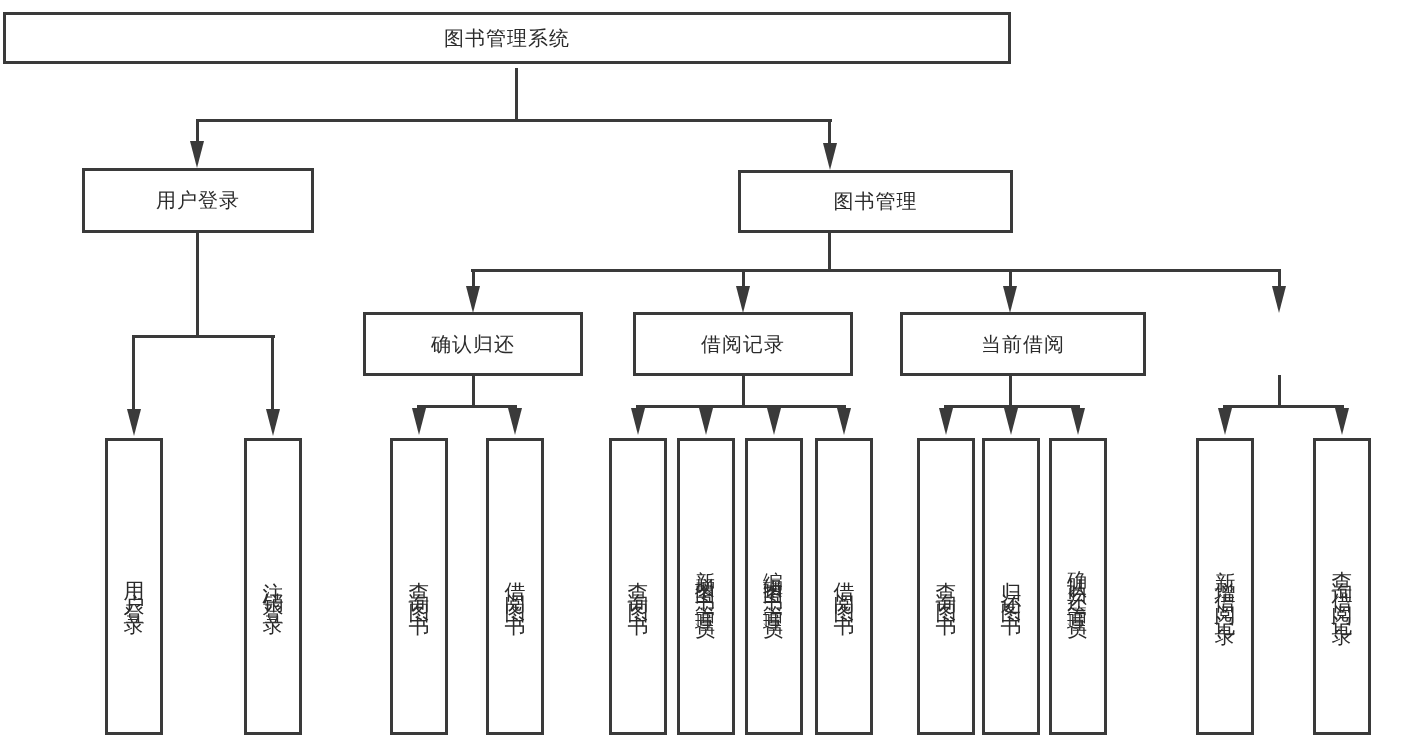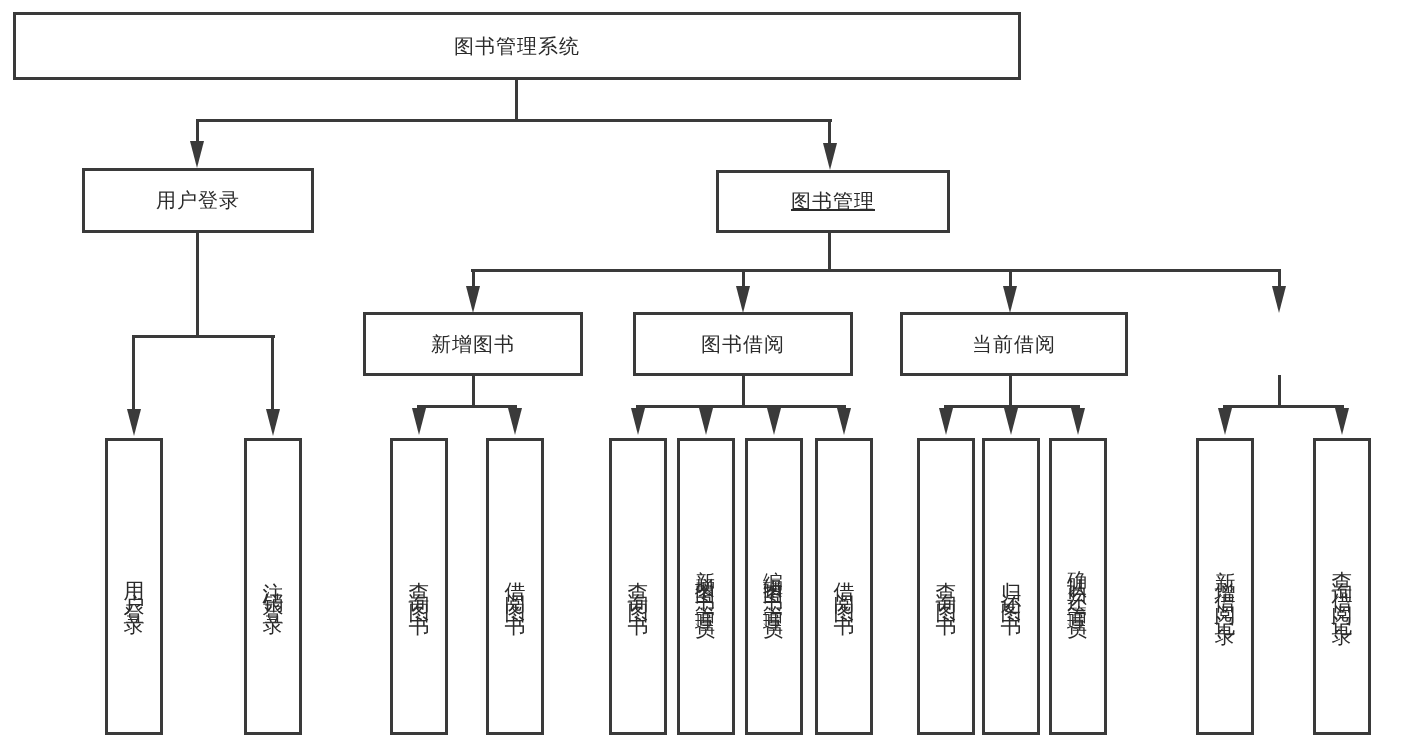--- a/index.html
+++ b/index.html
@@ -17,23 +17,23 @@
     border:3px solid #3a3a3a;
     background:#ffffff;
     display:flex;
     align-items:center;
     justify-content:center;
     font-size:20px;
     letter-spacing:1px;
     color:#2b2b2b;
     z-index:10;
   }
-  .root{left:13px;top:12px;width:1008px;height:68px;}
+  .root{left:3px;top:12px;width:1008px;height:52px;}
   .n-user{left:82px;top:168px;width:232px;height:65px;}
-  .n-mgmt{left:716px;top:170px;width:234px;height:63px;text-decoration:underline;}
+  .n-mgmt{left:738px;top:170px;width:275px;height:63px;}
   .n-l3{top:312px;height:64px;}
   .vbox{
     position:absolute;
     box-sizing:border-box;
     top:438px;width:58px;height:297px;
     border:3px solid #3a3a3a;
     background:#ffffff;
     display:flex;align-items:center;justify-content:center;
     z-index:10;
   }
@@ -95,23 +95,23 @@
   <div class="hline" style="left:471px;top:269px;width:810px"></div>
   <div class="vline" style="left:472px;top:269px;height:19px"></div>
   <div class="arrow" style="left:466px;top:286px"></div>
   <div class="vline" style="left:742px;top:269px;height:19px"></div>
   <div class="arrow" style="left:736px;top:286px"></div>
   <div class="vline" style="left:1009px;top:269px;height:19px"></div>
   <div class="arrow" style="left:1003px;top:286px"></div>
   <div class="vline" style="left:1278px;top:269px;height:19px"></div>
   <div class="arrow" style="left:1272px;top:286px"></div>
 
-  <div class="box n-l3" style="left:363px;width:220px">新增图书</div>
-  <div class="box n-l3" style="left:633px;width:220px">图书借阅</div>
-  <div class="box n-l3" style="left:900px;width:228px">当前借阅</div>
+  <div class="box n-l3" style="left:363px;width:220px">确认归还</div>
+  <div class="box n-l3" style="left:633px;width:220px">借阅记录</div>
+  <div class="box n-l3" style="left:900px;width:246px">当前借阅</div>
 
   <div class="vline" style="left:472px;top:375px;height:33px"></div>
   <div class="vline" style="left:742px;top:375px;height:33px"></div>
   <div class="vline" style="left:1009px;top:375px;height:33px"></div>
   <div class="vline" style="left:1278px;top:375px;height:33px"></div>
 
   <div class="hline" style="left:417px;top:405px;width:100px"></div>
   <div class="hline" style="left:636px;top:405px;width:210px"></div>
   <div class="hline" style="left:944px;top:405px;width:136px"></div>
   <div class="hline" style="left:1223px;top:405px;width:121px"></div>

